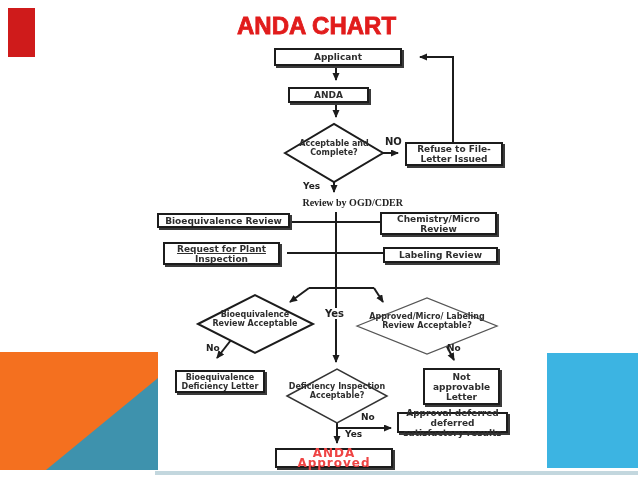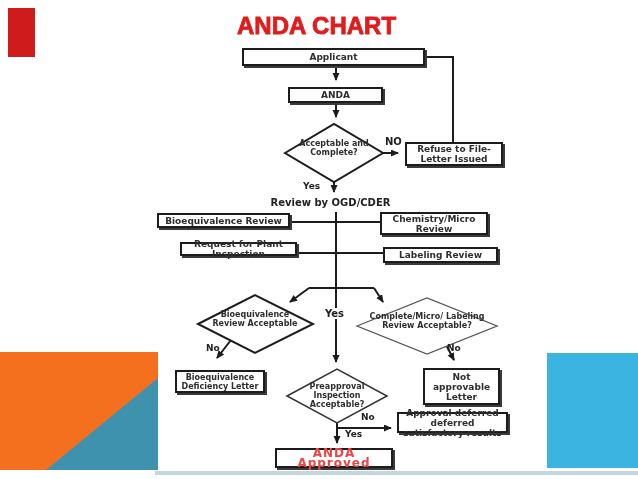--- a/index.html
+++ b/index.html
@@ -24,41 +24,41 @@
          box-shadow:2px 2px 0 0 #3a3a3a; display:flex; flex-direction:column;
          align-items:center; justify-content:center; text-align:center;
          font-size:9px; font-weight:bold; color:#2e2e2e; line-height:10px; }
   .box .ln { display:block; }
 
   .dlabel { position:absolute; z-index:2; text-align:center; font-size:8px; font-weight:bold;
             color:#2e2e2e; line-height:9px; }
   .edge-label { position:absolute; z-index:3; font-weight:bold; color:#222; white-space:nowrap; }
 
   
-  .b-applicant   { left:242px; top:48px;  width:183px; height:18px; }
-  .b-anda        { left:288px; top:87px;  width:95px;  height:16px; }
+  .b-applicant   { left:274px; top:48px;  width:128px; height:18px; }
+  .b-anda        { left:288px; top:87px;  width:81px;  height:16px; }
   .b-refuse      { left:405px; top:142px; width:98px;  height:24px; }
   .b-bioeq-rev   { left:157px; top:213px; width:133px; height:15px; }
-  .b-chem-rev    { left:380px; top:212px; width:108px; height:23px; }
-  .b-plant       { left:180px; top:242px; width:117px; height:14px; }
+  .b-chem-rev    { left:380px; top:212px; width:117px; height:23px; }
+  .b-plant       { left:163px; top:242px; width:117px; height:23px;text-decoration:underline; }
   .b-labeling    { left:383px; top:247px; width:115px; height:16px; }
   .b-bioeq-def   { left:175px; top:370px; width:90px;  height:23px; font-size:8px; line-height:9px; }
   .b-notappr     { left:423px; top:368px; width:77px;  height:37px; }
   .b-deferred    { left:397px; top:412px; width:111px; height:21px; }
   .b-approved    { left:275px; top:448px; width:118px; height:20px; font-size:12px;
                    color:#ef4444; letter-spacing:1px; }
 
   .d1-label { left:289px; top:139px; width:90px; }
   .d2-label { left:205px; top:310px; width:100px; }
   .d3-label { left:367px; top:312px; width:120px; }
   .d4-label { left:287px; top:382px; width:100px; }
 
   .l-no1    { left:385px; top:136px; font-size:10px; }
   .l-yes1   { left:303px; top:181px; font-size:9px; }
-  .l-review { left:258px; top:197px; width:145px; text-align:center; font-size:10px; }
+  .l-review { left:258px; top:197px; width:145px; text-align:right; font-size:10px;font-family:Liberation Serif, serif; }
   .l-yesbr  { left:322px; top:308px; font-size:10px; background:#fff; padding:0 3px; }
   .l-no2    { left:206px; top:343px; font-size:9px; }
   .l-no3    { left:447px; top:343px; font-size:9px; }
   .l-no4    { left:361px; top:412px; font-size:9px; }
   .l-yes4   { left:345px; top:429px; font-size:9px; }
 </style>
 </head>
 <body>
 
 <div id="slide">
@@ -149,26 +149,26 @@
     <span class="ln">Bioequivalence</span>
     <span class="ln">Review</span>
     <span class="ln">Acceptable</span>
   </div>
   <div class="dlabel d1-label">
     <span class="ln">Acceptable</span>
     <span class="ln">and</span>
     <span class="ln">Complete?</span>
   </div>
   <div class="dlabel d3-label">
-    <span class="ln">Complete/Micro/</span>
+    <span class="ln">Approved/Micro/</span>
     <span class="ln">Labeling Review</span>
     <span class="ln">Acceptable?</span>
   </div>
   <div class="dlabel d4-label">
-    <span class="ln">Preapproval</span>
+    <span class="ln">Deficiency</span>
     <span class="ln">Inspection</span>
     <span class="ln">Acceptable?</span>
   </div>
 
   <div class="edge-label l-no1">NO</div>
   <div class="edge-label l-yes1">Yes</div>
   <div class="edge-label l-review">Review by OGD/CDER</div>
   <div class="edge-label l-yesbr">Yes</div>
   <div class="edge-label l-no2">No</div>
   <div class="edge-label l-no3">No</div>

